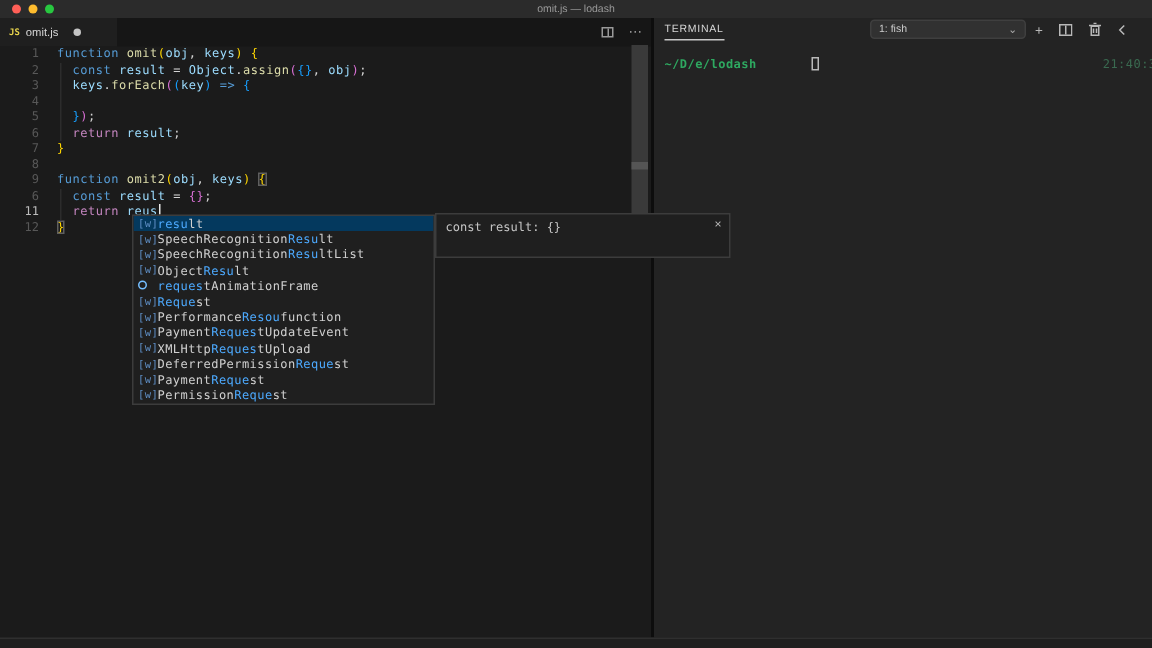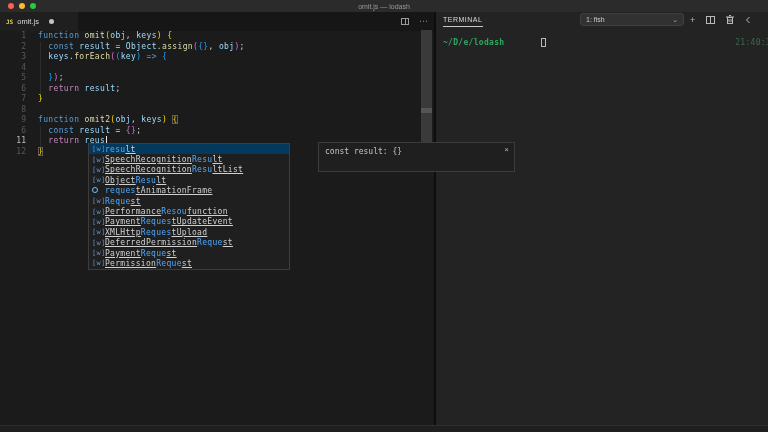--- a/index.html
+++ b/index.html
@@ -46,25 +46,25 @@
   .scrollbar-band { position:absolute; left:0; top:78px; width:11px; height:5px; background:#555; }
 
   
   .suggest { position:absolute; left:88px; top:143px; width:202px; height:127px;
     background:#1f1f1f; border:1px solid #3c3c3c; overflow:hidden; z-index:5; }
   .sg-row { height:10.4px; display:flex; align-items:center; padding-left:3px;
     font-family:"DejaVu Sans Mono",monospace; font-size:8px; letter-spacing:.3px; white-space:pre; }
   .sg-row.sel { background:#04395e; }
   .sg-kind { width:13px; flex:none; color:#5f8fc6; font-size:7px; }
   .sg-kind .fn-circle { display:inline-block; width:6px; height:6px; border:1px solid #75beff; border-radius:50%; }
-  .sg-p { color:#d0d0d0;text-decoration:underline; } .sg-m { color:#4daaff; }
+  .sg-p { color:#d0d0d0; } .sg-m { color:#4daaff; }
 
   
   .docpop { position:absolute; left:290px; top:142px; width:197px; height:30px;
-    background:#1f1f1f; border:1px solid #3c3c3c; z-index:6;margin-left:28px; }
+    background:#1f1f1f; border:1px solid #3c3c3c; z-index:6; }
   .docpop-text { position:absolute; left:6px; top:4px; font-family:"DejaVu Sans Mono",monospace;
     font-size:8px; color:#c5c5c5; }
   .docpop-close { position:absolute; right:5px; top:2px; color:#bbb; font-size:8px; }
 
   
   .term-divider { position:absolute; left:434px; top:12px; width:2px; height:413px; background:#0d0d0d; }
   .terminal { position:absolute; left:436px; top:12px; width:332px; height:413px; background:#232323; }
   .term-header { position:absolute; left:0; top:0; width:332px; height:18px; }
   .term-title { position:absolute; left:7px; top:4px; font-size:7px; letter-spacing:.5px; color:#d8d8d8; }
   .term-title-underline { position:absolute; left:7px; top:14px; width:40px; height:1px; background:#c7c7c7; }

